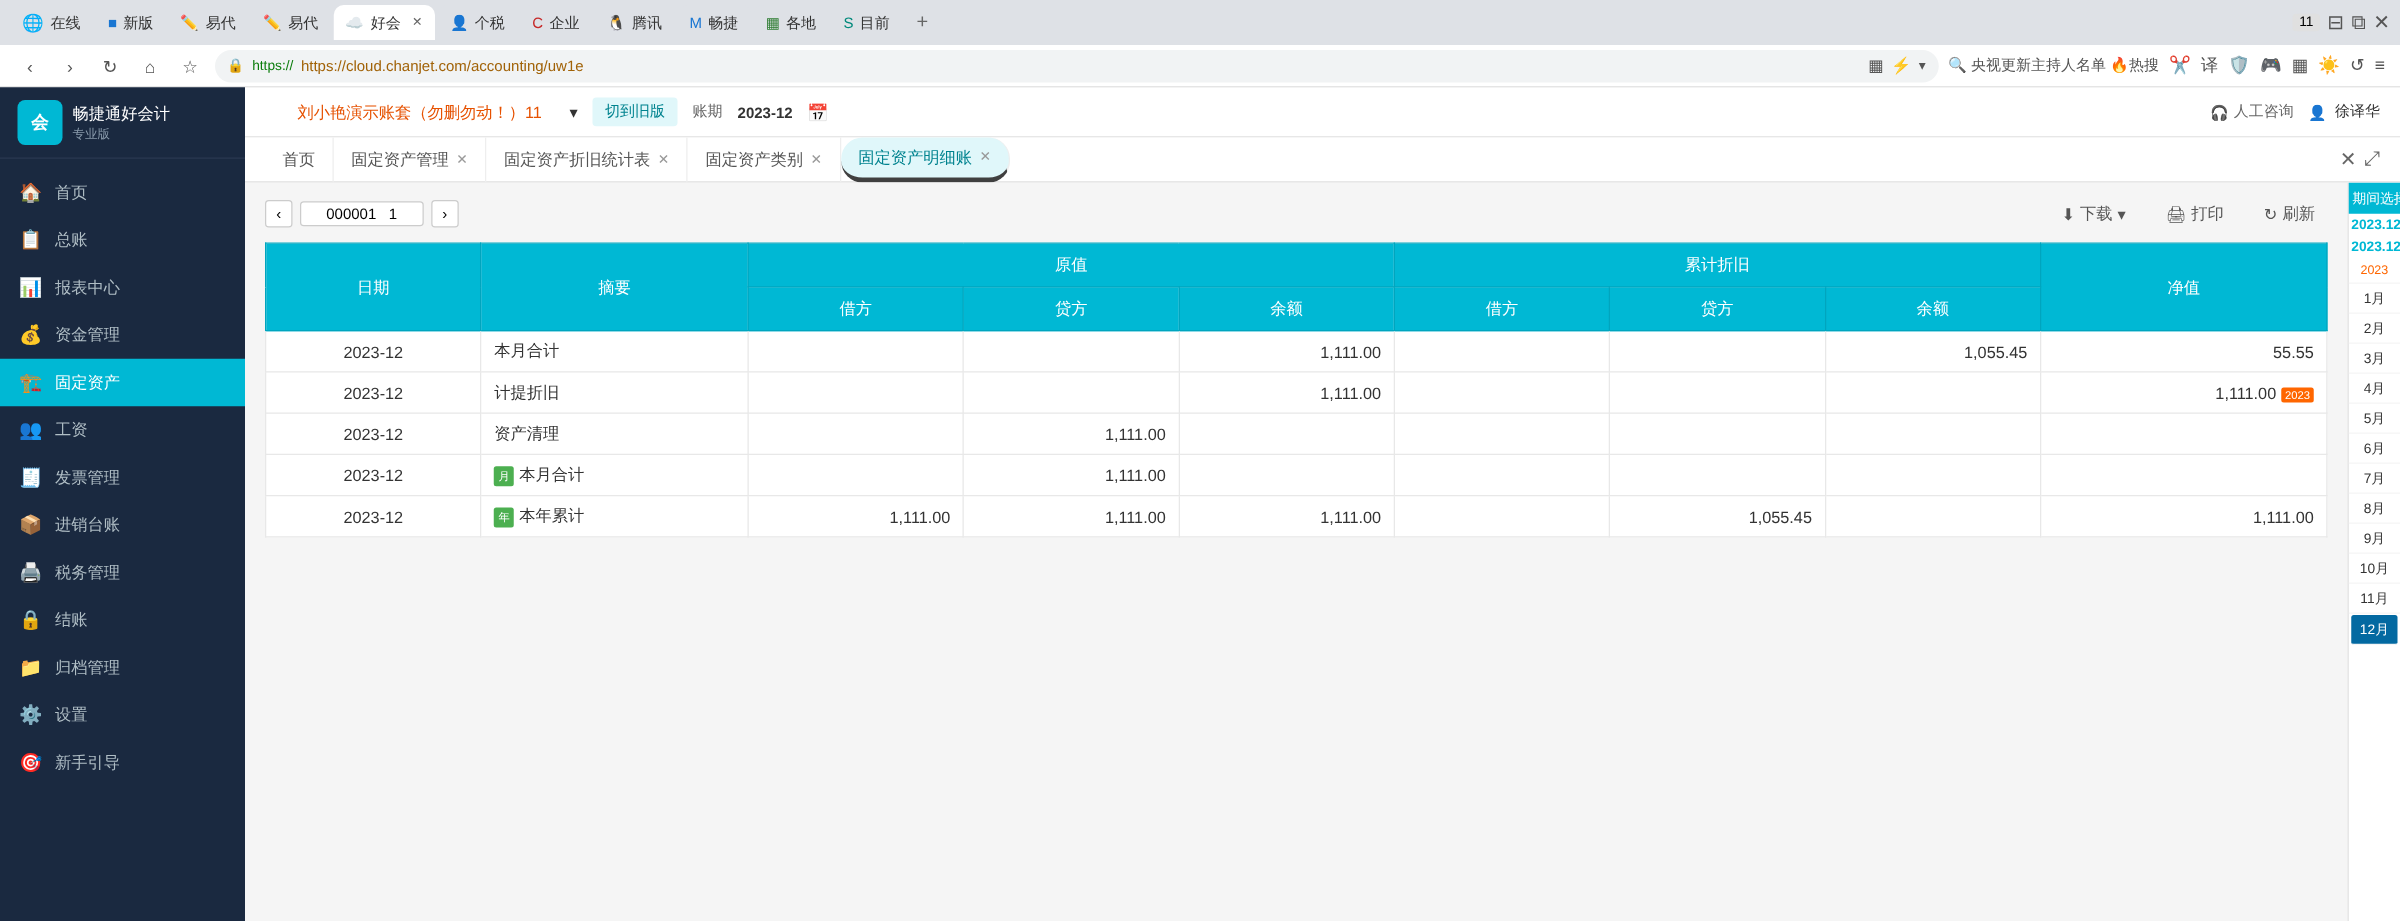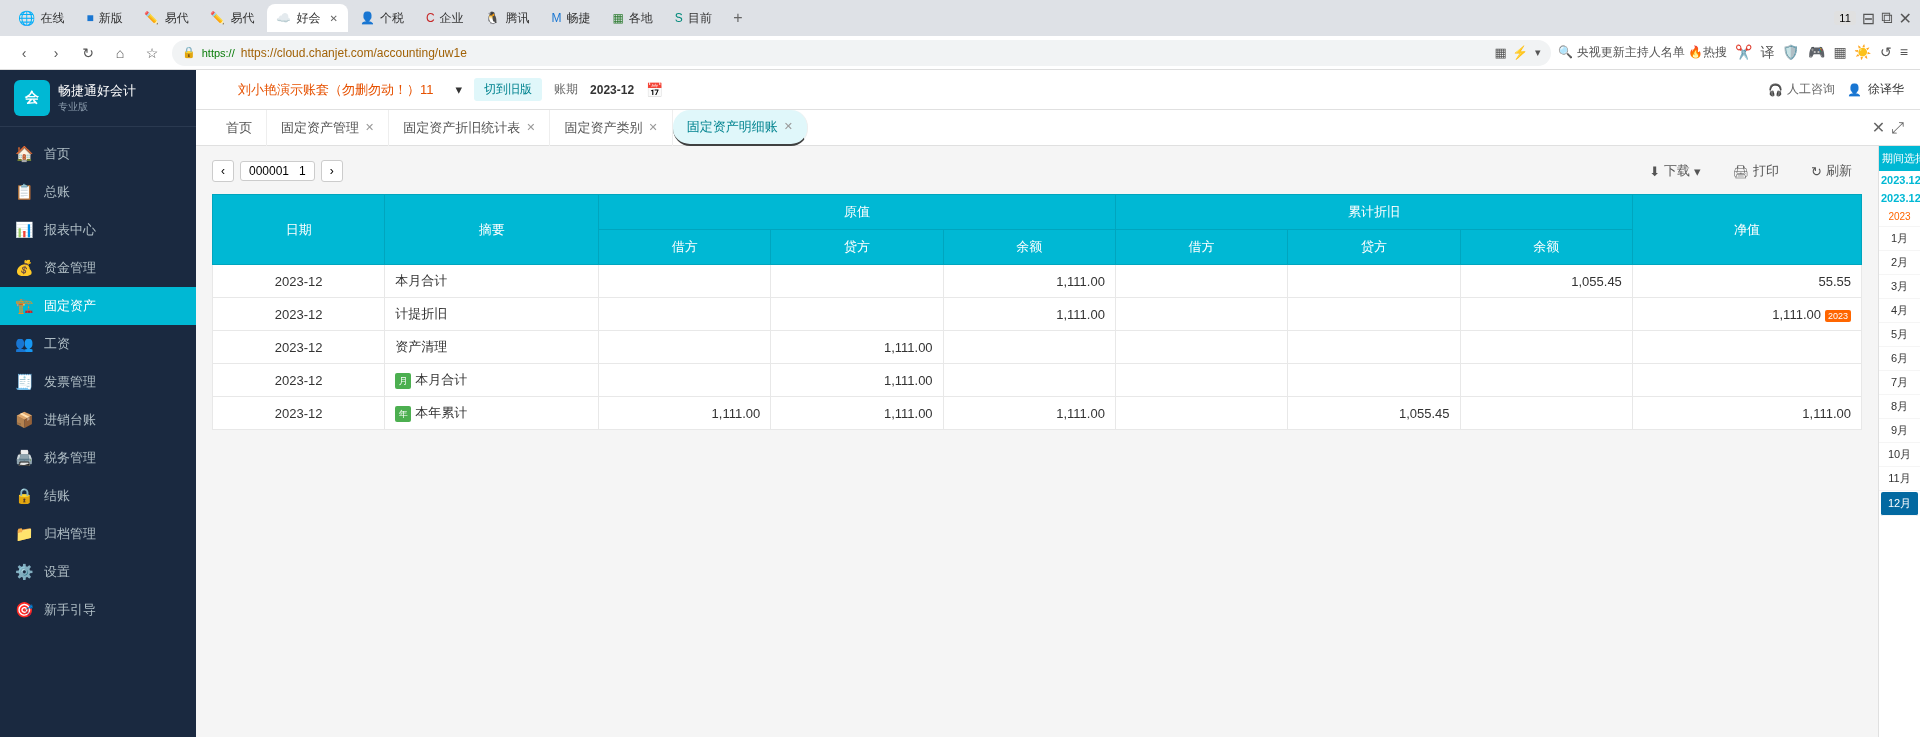--- a/index.html
+++ b/index.html
@@ -42,30 +42,30 @@
     .switch-btn { background: #e0f7fa; color: #00838f; padding: 3px 10px; border-radius: 3px; font-size: 12px; cursor: pointer; border: none; }
     .period-label { font-size: 12px; color: #666; }
     .period-value { font-size: 12px; color: #333; font-weight: bold; }
     .top-bar-right { margin-left: auto; display: flex; align-items: center; gap: 12px; }
     .help-btn { display: flex; align-items: center; gap: 4px; font-size: 12px; color: #666; cursor: pointer; }
     .user-info { display: flex; align-items: center; gap: 6px; font-size: 12px; color: #333; cursor: pointer; }
 
     
     .tab-nav { display: flex; align-items: center; background: #fff; border-bottom: 1px solid #e0e0e0; padding: 0 16px; height: 36px; gap: 0; }
     .page-tab { display: flex; align-items: center; padding: 0 14px; height: 36px; font-size: 13px; color: #555; cursor: pointer; border-right: 1px solid #eee; gap: 6px; white-space: nowrap; }
-    .page-tab.active { background: #e0f7fa; color: #00838f; border-bottom: 2px solid #404040; border-radius: 17px; }
+    .page-tab.active { background: #e0f7fa; color: #00838f; border-bottom: 4px solid #404040; border-radius: 17px; }
     .page-tab .close-icon { font-size: 11px; color: #999; cursor: pointer; }
     .page-tab.home { color: #555; }
     .ledger-container { flex: 1; padding: 12px 16px; overflow: auto; }
 
     
     .ledger-toolbar { display: flex; align-items: center; justify-content: space-between; margin-bottom: 10px; }
     .pagination { display: flex; align-items: center; gap: 6px; }
     .page-nav-btn { width: 22px; height: 22px; display: flex; align-items: center; justify-content: center; border: 1px solid #ccc; border-radius: 3px; cursor: pointer; background: #fff; font-size: 12px; }
-    .page-num { font-size: 12px; background: #fff; border: 1px solid #ccc; padding: 2px 8px; border-radius: 3px; }
+    .page-num { font-size: 12px; background: #fff; border: 1px solid #ccc; padding: 2px 20px; border-radius: 3px; }
     .toolbar-actions { display: flex; align-items: center; gap: 12px; }
     .action-btn { display: flex; align-items: center; gap: 4px; font-size: 13px; color: #555; cursor: pointer; padding: 4px 10px; }
 
     
     .ledger-table { width: 100%; border-collapse: collapse; background: #fff; font-size: 13px; }
     .ledger-table th { background: #00b8d4; color: #fff; padding: 8px 24px; text-align: center; border: 1px solid #00a5be; font-weight: normal; }
     .ledger-table td { padding: 7px 10px; text-align: center; border: 1px solid #e8e8e8; color: #333; }
     .ledger-table td.num { text-align: right; }
     .ledger-table td.text-left { text-align: left; }
     .row-tag { display: inline-block; width: 16px; height: 16px; background: #4caf50; color: #fff; font-size: 9px; border-radius: 2px; text-align: center; line-height: 16px; margin-right: 4px; }

